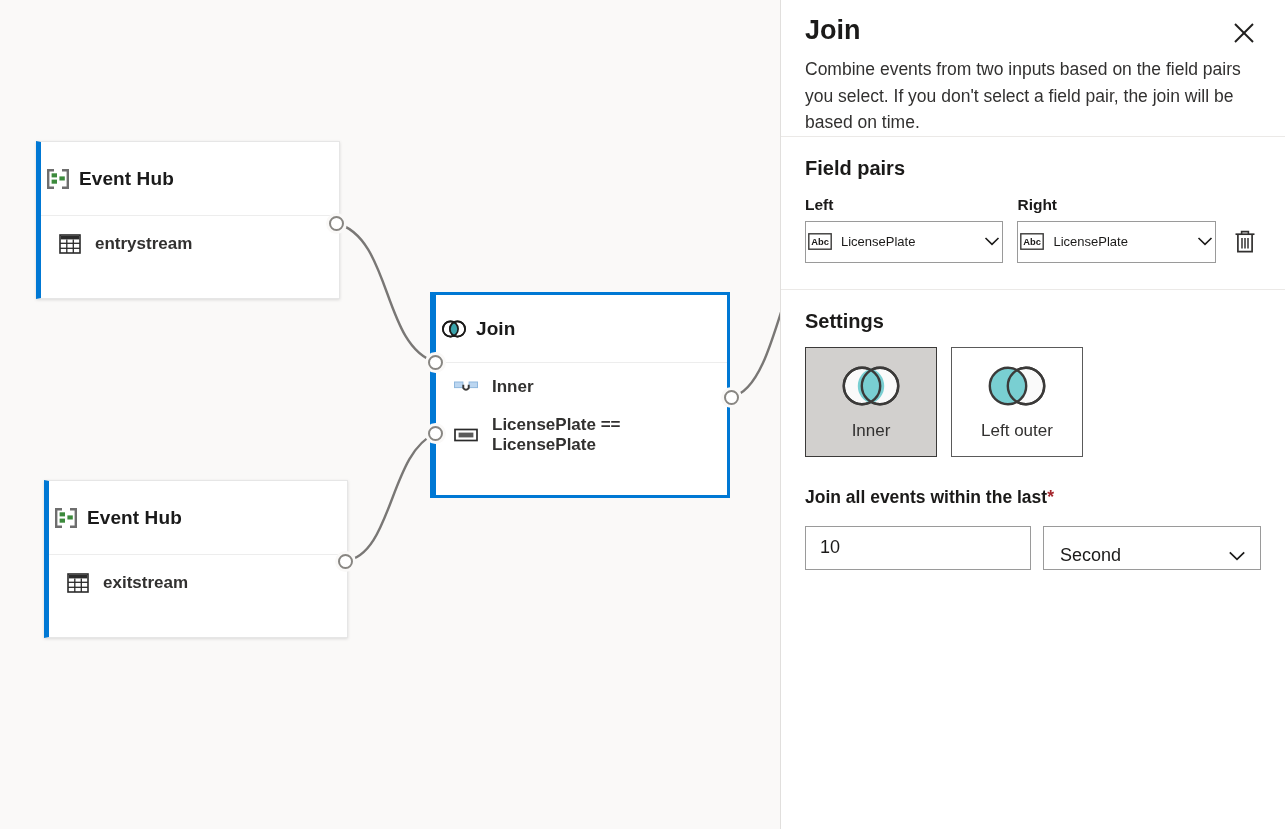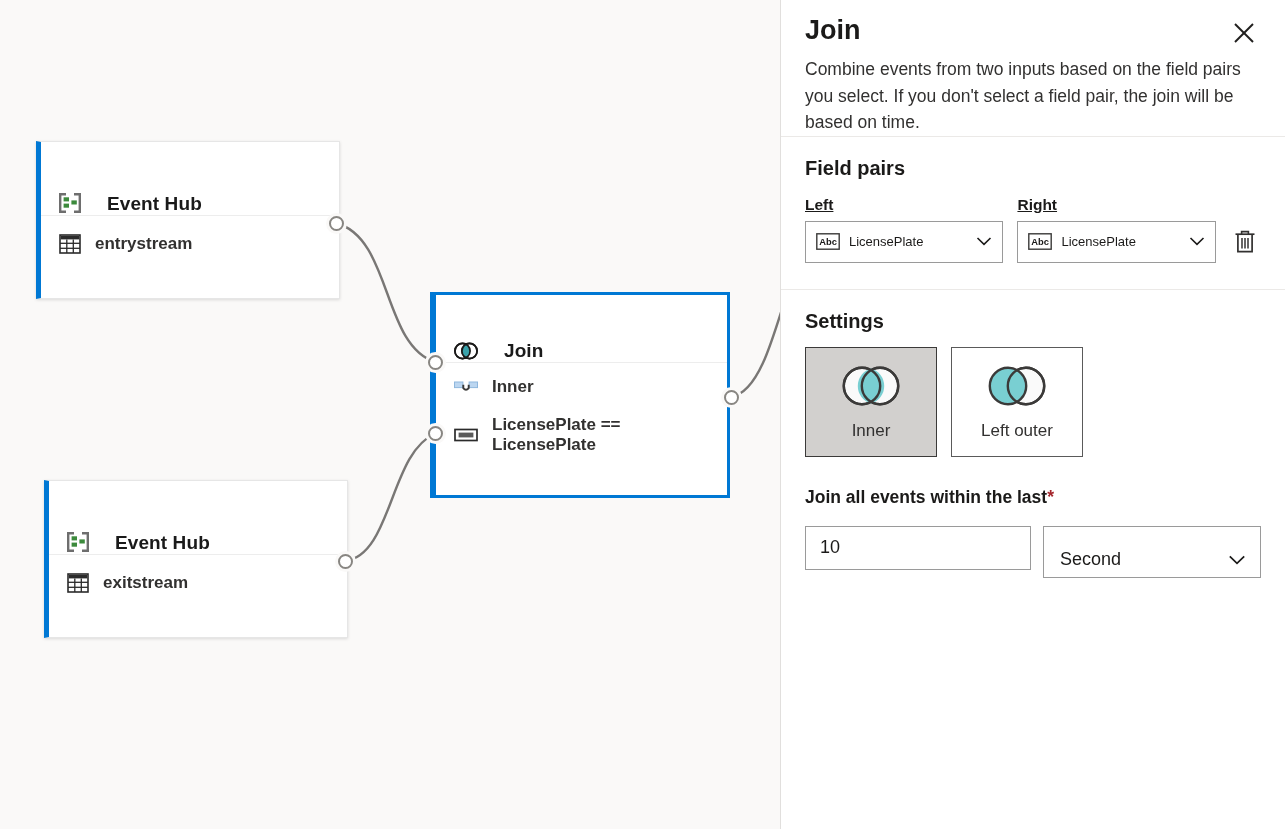--- a/index.html
+++ b/index.html
@@ -27,23 +27,23 @@
     border: 1px solid #e6e6e6;
     border-left: 5px solid #0078d4;
     box-shadow: 0 1px 3px rgba(0,0,0,0.13);
   }
   .node.selected {
     border: 3px solid #0078d4;
     border-left: 6px solid #0078d4;
     box-shadow: none;
   }
   .node-header {
-    display: flex; align-items: flex-end;
-    gap: 24px;
-    padding: 0 16px;
+    display: flex; align-items: center;
+    gap: 8px;
+    padding: 0 4px;
     height: 74px;
     border-bottom: 1px solid #ededed;
   }
   .node.selected .node-header { height: 68px; }
   .node-title {
     font-size: 19px; font-weight: bold; color: #1a1a1a;
     letter-spacing: 0.1px;
   }
   .node-body { padding: 0 18px; }
   .node-row {
@@ -100,33 +100,33 @@
     font-size: 17.5px; color: #323130;
     width: fit-content;
     background: none; border: none;
   }
 
   .sec-title {
     font-size: 20px; font-weight: bold; color: #1b1a19;
     margin: 20px 0 0 0;
   }
   .sub-label {
-    font-size: 15.5px; font-weight: bold; color: #1b1a19; text-decoration: underline;
+    font-size: 15.5px; font-weight: bold; color: #1b1a19;
   }
 
   .pairs-grid {
     display: flex; align-items: flex-end; gap: 14px;
     margin-top: 16px; padding-bottom: 26px;
   }
   .pair-col { width: 204px; }
   .combo {
     display: flex; align-items: center; gap: 9px;
     height: 42px;
     margin-top: 7px;
-    padding: 0 10px;
+    padding: 0 2px;
     border: 1px solid #9a9a9a;
     background: #ffffff;
     cursor: pointer;
   }
   .combo-text {
     flex: 1 1 auto;
     font-size: 13px; color: #1b1a19;
     white-space: nowrap; overflow: hidden;
   }
   .trash-btn {
@@ -156,21 +156,21 @@
   .req-star { color: #a4262c; font-weight: bold; }
   .input-row { display: flex; gap: 12px; margin-top: 18px; }
   .text-input {
     width: 226px; height: 44px;
     border: 1px solid #9a9a9a; background: #fff;
     font-family: "Liberation Sans", sans-serif;
     font-size: 18px; color: #1b1a19;
     padding: 0 14px;
   }
   .unit-select {
-    width: 226px; height: 52px;
+    width: 226px; height: 44px;
     border: 1px solid #9a9a9a; background: #fff;
     display: flex; align-items: center; justify-content: space-between;
     padding: 16px 14px 0 16px;
     font-size: 18px; color: #1b1a19;
     cursor: pointer;
   }
 </style>
 </head>
 <body>
 

